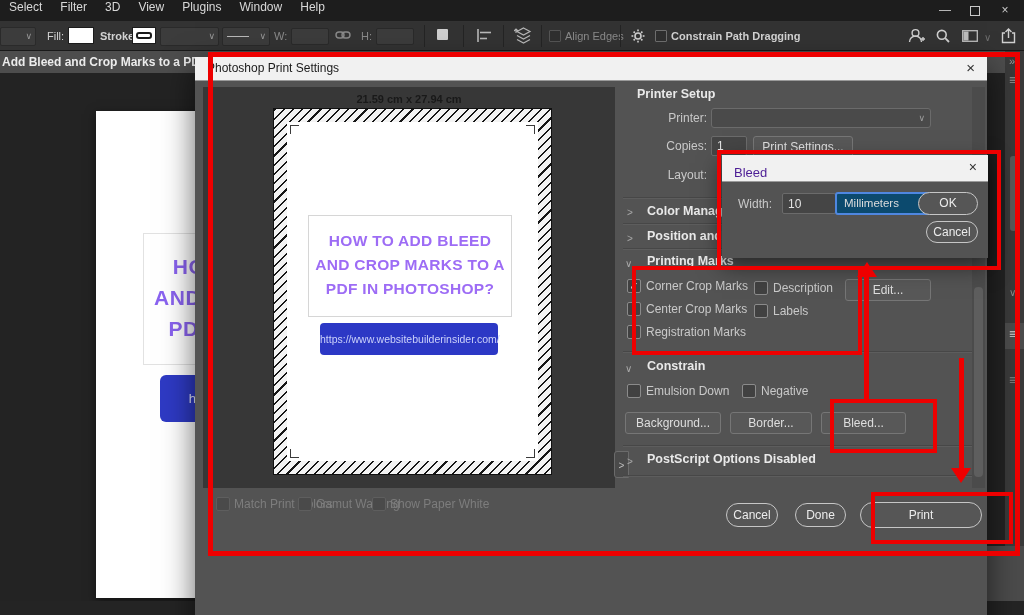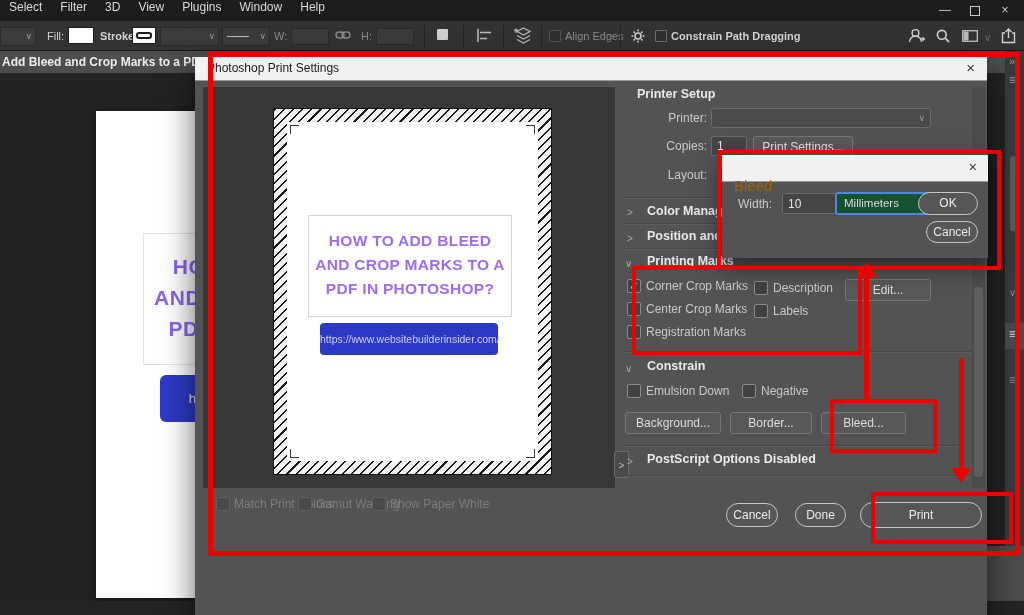--- a/index.html
+++ b/index.html
@@ -188,20 +188,21 @@
 <div class="a" style="left:0;top:601px;width:1024px;height:14px;background:#242424"></div>
 
 <div class="a" id="printDialog" style="left:195px;top:57px;width:792px;height:608px;background:#535353;box-shadow:0 10px 30px rgba(0,0,0,.6);z-index:10">
 
   <div class="a" style="left:0;top:0;width:792px;height:24px;background:#f1f1f1;border-bottom:1px solid #9a9a9a">
     <span class="a nw" style="left:12px;top:4px;color:#1a1a1a;font-size:12px">Photoshop Print Settings</span>
     <span class="a" style="right:12px;top:2px;color:#333;font-size:15px">×</span>
   </div>
 
   <div class="a" style="left:8px;top:30px;width:412px;height:401px;background:#373737">
+    <div class="a nw" style="left:0;top:6px;width:412px;text-align:center;color:#191919;font-size:11px;font-weight:bold">21.59 cm x 27.94 cm</div>
 
     <div class="a" style="left:70px;top:21px;width:279px;height:367px;background:repeating-linear-gradient(135deg,#161616 0px,#161616 1.5px,#f3f3f3 1.5px,#f3f3f3 6.5px);border:1px solid #111">
       <div class="a" style="left:13px;top:13px;width:251px;height:339px;background:#ffffff">
 
         <div class="a" style="left:3px;top:3px;width:9px;height:9px;border-left:1.5px solid #3a3a3a;border-top:1.5px solid #3a3a3a"></div>
         <div class="a" style="right:3px;top:3px;width:9px;height:9px;border-right:1.5px solid #3a3a3a;border-top:1.5px solid #3a3a3a"></div>
         <div class="a" style="left:3px;bottom:3px;width:9px;height:9px;border-left:1.5px solid #3a3a3a;border-bottom:1.5px solid #3a3a3a"></div>
         <div class="a" style="right:3px;bottom:3px;width:9px;height:9px;border-right:1.5px solid #3a3a3a;border-bottom:1.5px solid #3a3a3a"></div>
       </div>
     </div>
@@ -280,26 +281,26 @@
   <div class="cb dis" style="left:177px;top:440px"></div>
   <span class="lbl nw" style="left:195px;top:440px;color:#7d7d7d">Show Paper White</span>
 
   <div class="pill nw" style="left:531px;top:446px;width:50px;height:22px;line-height:22px">Cancel</div>
   <div class="pill nw" style="left:600px;top:446px;width:49px;height:22px;line-height:22px">Done</div>
   <div class="pill nw" style="left:665px;top:445px;width:120px;height:24px;line-height:24px">Print</div>
 </div>
 
 <div class="a" id="bleedDialog" style="left:722px;top:155px;width:266px;height:103px;background:#535353;box-shadow:0 8px 22px rgba(0,0,0,.55);z-index:20">
   <div class="a" style="left:0;top:0;width:266px;height:27px;background:#f1f1f1;border-bottom:1px solid #9a9a9a">
-    <span class="a nw" style="left:12px;top:22px;color:#a16207;font-size:15px">Bleed</span>
+    <span class="a nw" style="left:12px;top:10px;color:#4c1d95;font-size:13px">Bleed</span>
     <span class="a" style="right:11px;top:4px;color:#333;font-size:14px">×</span>
   </div>
   <span class="lbl nw" style="left:16px;top:42px">Width:</span>
   <input class="field" style="left: 60px; top: 38px; width: 42px; height: 19px;" value="10">
-  <div class="dd nw" style="left:113px;top:37px;width:73px;height:19px;line-height:19px;background:#14532d;border:2px solid #4f87e0;font-size:11.5px;padding:0 14px 0 7px">
+  <div class="dd nw" style="left:113px;top:37px;width:73px;height:19px;line-height:19px;background:#0c4a6e;border:2px solid #4f87e0;font-size:11.5px;padding:0 14px 0 7px">
     <span>Millimeters</span>
     <span class="chev" style="line-height:19px">∨</span>
   </div>
   <div class="pill nw" style="left:196px;top:37px;width:58px;height:21px;line-height:21px;border-width:1.5px">OK</div>
   <div class="pill nw" style="left:204px;top:66px;width:50px;height:20px;line-height:20px">Cancel</div>
 </div>
 
 <div class="ann" style="left:208px;top:52px;width:802px;height:494px;border-width:5px"></div>
 <div class="ann" style="left:717px;top:150px;width:276px;height:112px"></div>
 <div class="ann" style="left:632px;top:266px;width:222px;height:81px"></div>

